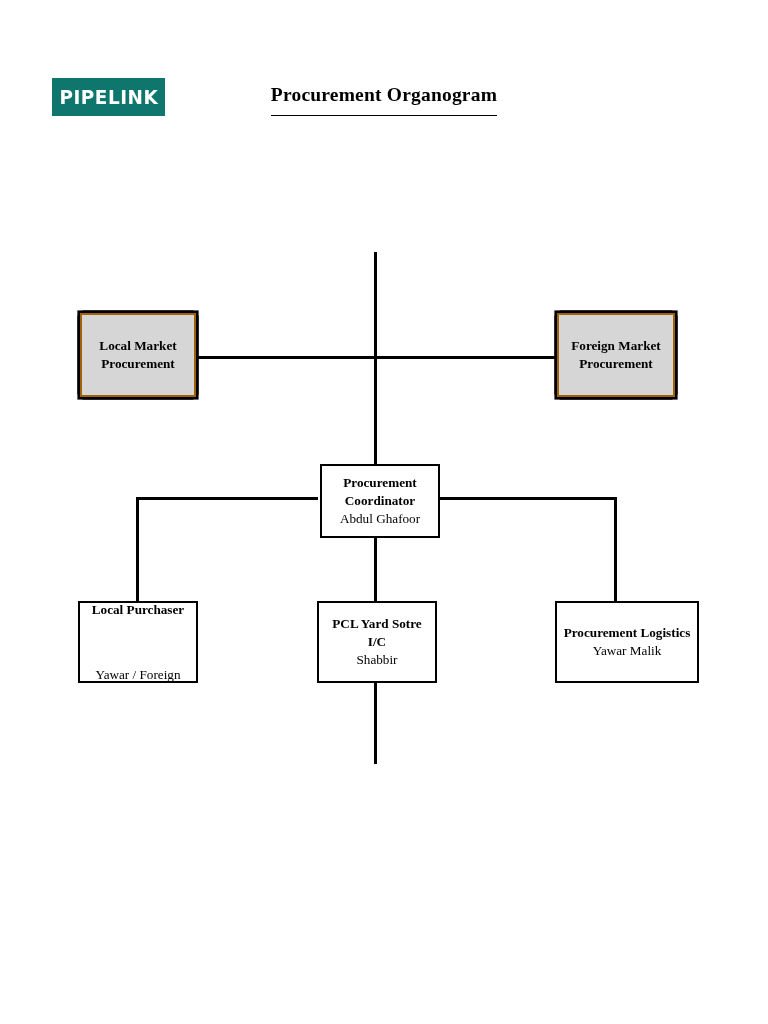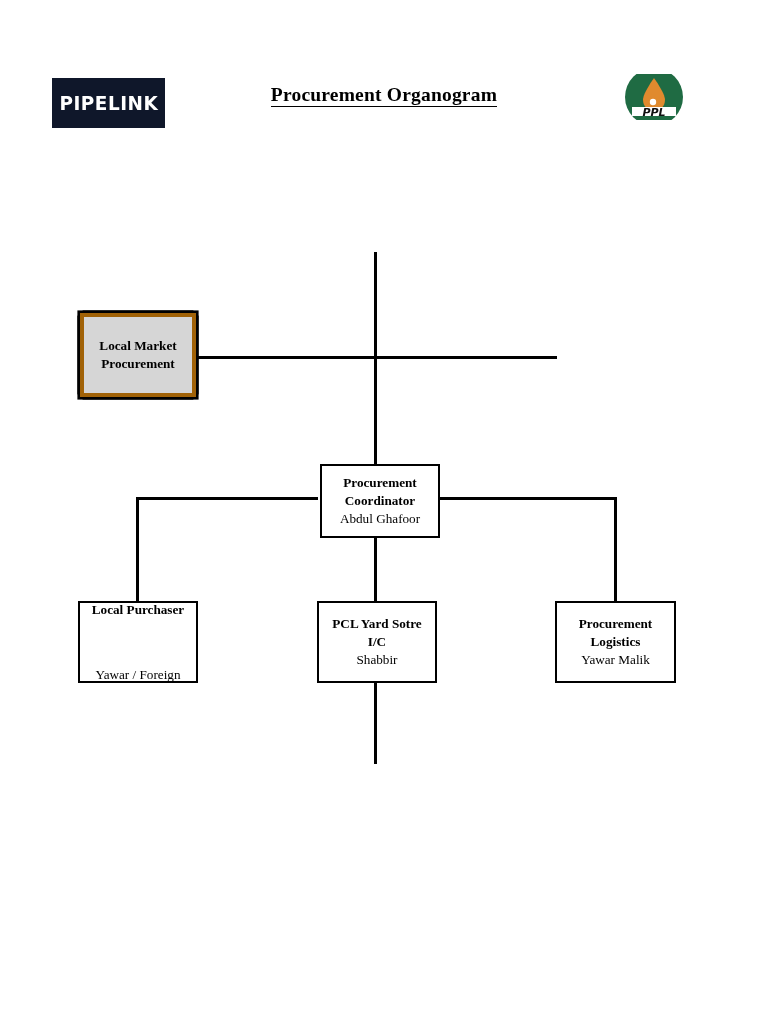--- a/index.html
+++ b/index.html
@@ -19,22 +19,22 @@
     background: #ffffff;
     overflow: hidden;
   }
 
   
   .logo-pipelink {
     position: absolute;
     left: 52px;
     top: 78px;
     width: 113px;
-    height: 50px;
-    background: #0f172a;
+    height: 38px;
+    background: #0f766e;
     display: flex;
     align-items: center;
     justify-content: center;
   }
   .logo-pipelink .txt {
     font-family: "DejaVu Sans", "Liberation Sans", sans-serif;
     font-weight: bold;
     font-size: 19px;
     letter-spacing: 0.5px;
     color: #ffffff;
@@ -47,21 +47,21 @@
     left: 0;
     top: 84px;
     width: 768px;
     text-align: center;
     font-size: 19.5px;
     font-weight: bold;
     letter-spacing: 0.2px;
   }
   .title .u {
     border-bottom: 1.6px solid #000;
-    padding-bottom: 1px;
+    padding-bottom: 10px;
   }
 
   .logo-ppl {
     position: absolute;
     left: 623px;
     top: 66px;
     width: 62px;
     height: 62px;
   }
 
@@ -90,21 +90,21 @@
     font-size: 13.2px;
     line-height: 1.36;
   }
   .node .person {
     font-weight: normal;
     font-size: 13.2px;
     line-height: 1.36;
   }
   .node.shaded {
     background: #d6d6d6;
-    border: 4px solid #a16207;
+    border: 2px solid #a16207;
     box-shadow: 2.6px 2.6px 0 0 #000000,
                 -2.6px -2.6px 0 0 #000000,
                 2.6px -2.6px 0 0 #000000,
                 -2.6px 2.6px 0 0 #000000;
     font-family: Liberation Serif, serif;
   }
   .node.shaded .role {
     line-height: 1.38;
   }
 </style>
@@ -114,64 +114,56 @@
 <div id="page">
 
   <div class="logo-pipelink">
     <span class="txt">PIPELINK</span>
   </div>
 
   <div class="title">
     <span class="u">Procurement Organogram</span>
   </div>
 
-  <div class="logo-ppl">
-    <svg width="62" height="62" viewBox="0 0 62 62">
-      <circle cx="31" cy="31" r="29" fill="#1f6b43"></circle>
-      <rect x="0" y="0" width="62" height="8" fill="#ffffff"></rect>
-      <rect x="0" y="54" width="62" height="8" fill="#ffffff"></rect>
-      <path d="M31 12 C31 12, 20 27, 20 34 C20 40.5, 25 45, 31 45 C37 45, 42 40.5, 42 34 C42 27, 31 12, 31 12 Z" fill="#e08a2e"></path>
-      <circle cx="30" cy="36" r="3.2" fill="#ffffff"></circle>
-      <rect x="9" y="41" width="44" height="9" fill="#ffffff"></rect>
-      <text x="31" y="49.5" text-anchor="middle" font-family="DejaVu Sans, Liberation Sans, sans-serif" font-size="11" font-weight="bold" font-style="italic" fill="#111111">PPL</text>
-    </svg>
-  </div>
 
   <div class="line" style="left:374px; top:252px; width:3px; height:212px;"></div>
 
   <div class="line" style="left:196px; top:356px; width:361px; height:2.6px;"></div>
 
   <div class="line" style="left:136px; top:497px; width:182px; height:3px;"></div>
   <div class="line" style="left:436px; top:497px; width:181px; height:3px;"></div>
   <div class="line" style="left:136px; top:497px; width:3px; height:105px;"></div>
   <div class="line" style="left:614px; top:497px; width:3px; height:105px;"></div>
   <div class="line" style="left:374px; top:537px; width:3px; height:65px;"></div>
 
   <div class="line" style="left:374px; top:682px; width:3px; height:82px;"></div>
 
 
   <div class="node shaded" style="left:80px; top:313px; width:116px; height:84px;">
     <span class="role">Local Market Procurement</span>
   </div>
 
+  <div class="node shaded" style="left:557px; top:313px; width:118px; height:84px;">
+    <span class="role">Foreign Market Procurement</span>
+  </div>
 
   <div class="node" style="left:320px; top:464px; width:120px; height:74px;">
     <span class="role">Procurement Coordinator</span>
     <span class="person">Abdul Ghafoor</span>
   </div>
 
   <div class="node" style="left:78px; top:601px; width:120px; height:82px;gap:47px;">
     <span class="role">Local Purchaser</span>
     <span class="person">Yawar / Foreign</span>
   </div>
 
   <div class="node" style="left:317px; top:601px; width:120px; height:82px;">
     <span class="role">PCL Yard Sotre I/C</span>
     <span class="person">Shabbir</span>
   </div>
 
-  <div class="node" style="left:555px; top:601px; width:121px; height:82px;font-family:Liberation Serif, serif;">
+  <div class="node" style="left:555px; top:601px; width:144px; height:82px;font-family:Liberation Serif, serif;">
     <span class="role">Procurement Logistics</span>
     <span class="person">Yawar Malik</span>
   </div>
 
 
 </div>
 
 </body></html>

